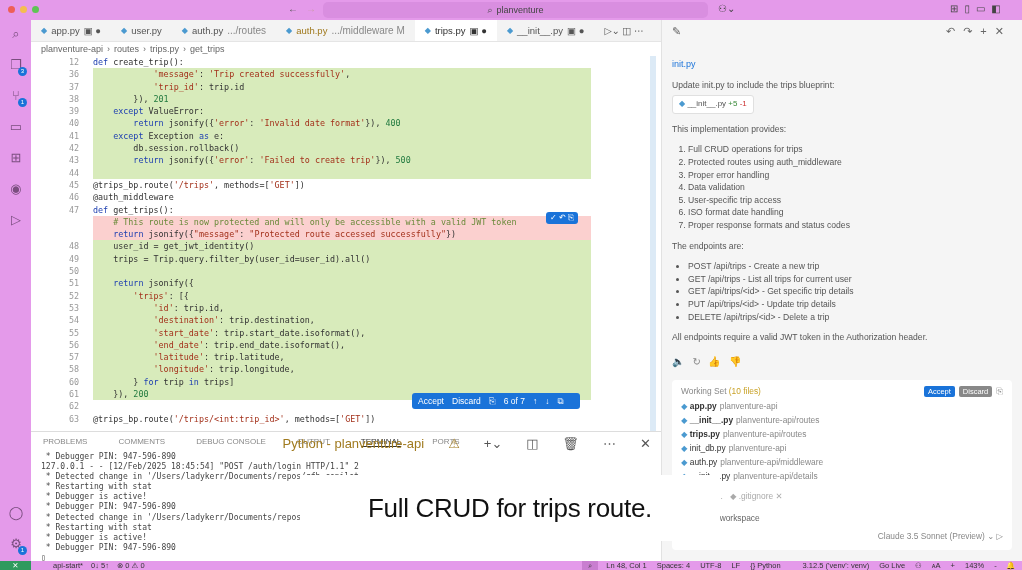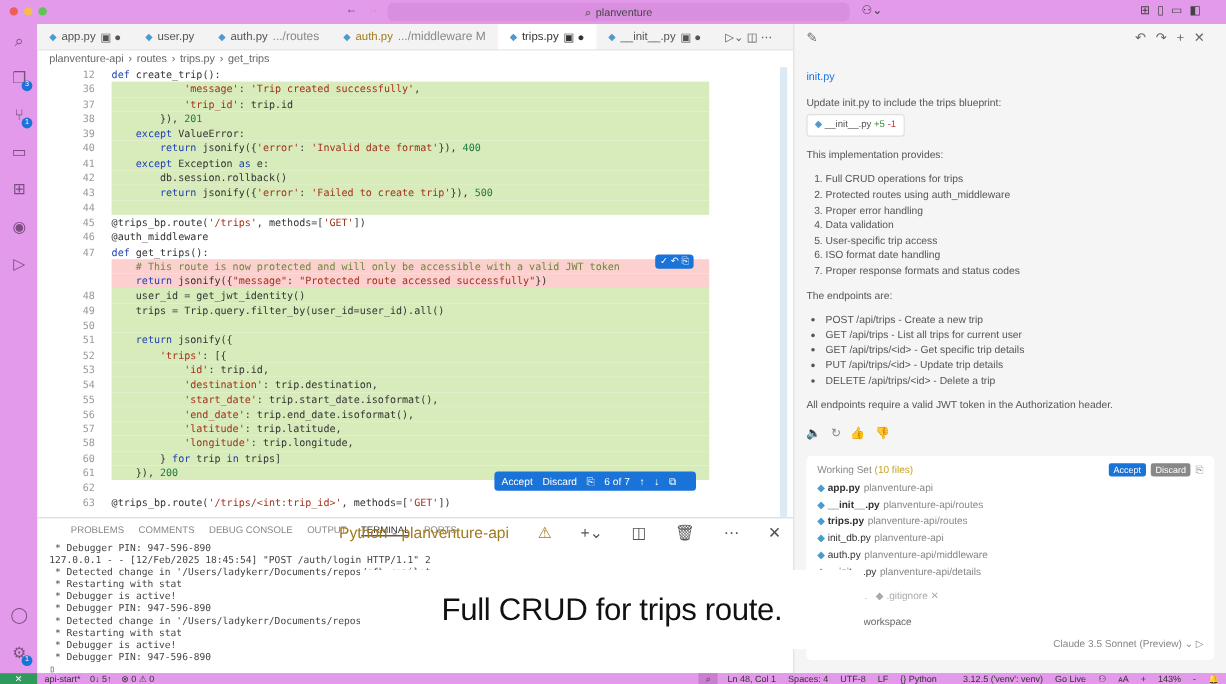--- a/index.html
+++ b/index.html
@@ -23,21 +23,21 @@
 .ln{width:62px;text-align:right;color:#999;padding-right:14px;flex:none}
 .txt{flex:1;padding-left:0}
 .add .txt{background:#d8ebbb}
 .del .txt{background:#fbd0cf}
 .kw{color:#1e3fb0}.st{color:#a3311b}.nm{color:#217a3f}.cm{color:#6a8a3a}
 .minimap{position:absolute;left:560px;top:36px;width:60px;height:370px}
 .vscroll{position:absolute;left:619px;top:36px;width:6px;height:375px;background:#dceaf6}
 .inline-actions{position:absolute;left:515px;top:192px;background:#1a73d9;color:#fff;border-radius:3px;font-size:8px;padding:1px 4px}
 .diff-toolbar{position:absolute;left:381px;top:373px;width:168px;height:16px;background:#1a73d9;border-radius:3px;color:#fff;font-size:8.5px;display:flex;align-items:center;gap:8px;padding:0 6px}
 .panel{position:absolute;left:31px;top:431px;width:630px;height:130px;background:#fff;border-top:1px solid #ddd}
-.ptabs{display:flex;gap:12px;padding:5px 28px;font-size:8px;color:#888}
+.ptabs{display:flex;gap:31px;padding:5px 12px;font-size:8px;color:#888}
 .ptab.active{color:#333;border-bottom:1px solid #333}
 .pright{position:absolute;right:10px;top:4px;font-size:13px;color:#a07a1e;display:flex;gap:24px}
 .term{font-family:"DejaVu Sans Mono",monospace;font-size:8px;color:#444;padding-left:10px;line-height:10.1px;white-space:pre}
 .chat{position:absolute;left:661px;top:20px;width:361px;height:541px;background:#f5f5f5;border-left:1px solid #e2e2e2}
 .chat-head{height:22px;display:flex;align-items:center;justify-content:space-between;padding:0 10px;color:#666;font-size:11px}
 .chat-body{padding:10px 10px;font-size:8.6px;color:#555;line-height:12.6px}
 .chat-body h4{color:#1a73d9;font-size:9px;font-weight:normal;margin:6px 0 8px}
 .chip{display:inline-block;border:1px solid #e0e0e0;background:#fff;border-radius:3px;padding:2px 6px;margin:4px 0 9px;font-size:8px}
 .chip .pl{color:#3a8a3a}.chip .mn{color:#c33}
 .olist{padding-left:16px;margin:8px 0 8px}
@@ -263,21 +263,21 @@
     <div style="margin-top:8px;color:#aaa"><span>Add Files...</span> &nbsp; ◆ <span>.gitignore</span> ✕</div>
     <div style="margin-top:12px;color:#666">es in your workspace</div>
     <div style="margin-top:8px;text-align:right;color:#888"><span>Claude 3.5 Sonnet (Preview)</span> ⌄ <span>▷</span></div>
   </div>
 </div>
 
 <div class="caption">Full CRUD for trips route.</div>
 
 <div class="status">
   <span class="remote">✕</span>
-  <span style="margin-left:6px">api-start*</span>
+  <span style="margin-left:22px">api-start*</span>
   <span style="margin-left:8px">0↓ 5↑</span>
   <span style="margin-left:8px">⊗ 0 ⚠ 0</span>
   <span style="margin-left:auto;background:#c97ed0;padding:0 6px">⌕</span>
   <span style="margin-left:8px">Ln 48, Col 1</span>
   <span style="margin-left:10px">Spaces: 4</span>
   <span style="margin-left:10px">UTF-8</span>
   <span style="margin-left:10px">LF</span>
   <span style="margin-left:10px">{} Python</span>
   <span style="margin-left:22px">3.12.5 ('venv': venv)</span>
   <span style="margin-left:10px">Go Live</span>

